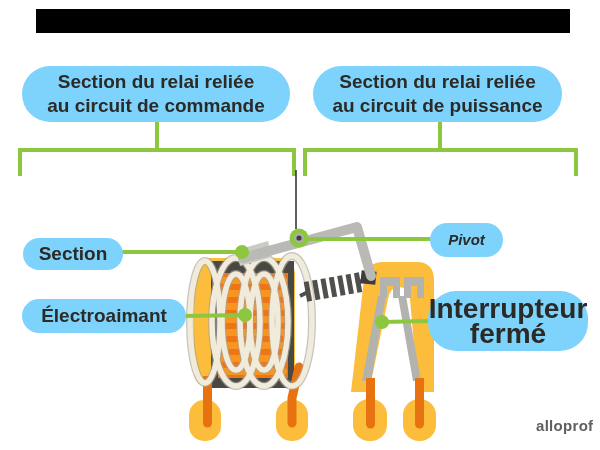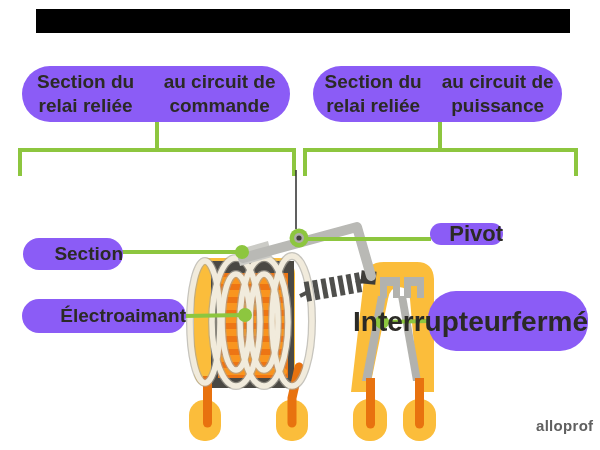--- a/index.html
+++ b/index.html
@@ -3,27 +3,27 @@
 <meta charset="utf-8">
 <style>
   html,body{margin:0;padding:0;}
   body{width:600px;height:450px;background:#ffffff;overflow:hidden;
        font-family:"Liberation Sans",sans-serif;}
   #stage{position:relative;width:600px;height:450px;}
   .abs{position:absolute;}
   #title-text{left:0;top:21px;width:600px;text-align:center;
       font-size:29px;font-weight:bold;color:#0e0e0e;letter-spacing:0px;white-space:nowrap;}
   #title-bar{left:36px;top:9px;width:534px;height:24px;background:#000;}
-  .bubble{position:absolute;background:#8b5cf6;color:#2B2A26;font-weight:bold;
-      display:flex;flex-direction:row;align-items:center;justify-content:flex-end;
+  .bubble{position:absolute;background:#7dd3fc;color:#2B2A26;font-weight:bold;
+      display:flex;flex-direction:column;align-items:center;justify-content:center;
       text-align:center;line-height:24px;}
   #b-commande{left:22px;top:66px;width:268px;height:56px;border-radius:28px;font-size:19px;}
   #b-puissance{left:313px;top:66px;width:249px;height:56px;border-radius:28px;font-size:19px;}
   #b-aimant{left:23px;top:238px;width:100px;height:32px;border-radius:16px;font-size:19px;}
-  #b-pivot{left:430px;top:223px;width:73px;height:22px;border-radius:17px;font-size:22px;}
+  #b-pivot{left:430px;top:223px;width:73px;height:34px;border-radius:17px;font-size:15px;font-style:italic;}
   #b-electroaimant{left:22px;top:299px;width:164px;height:34px;border-radius:17px;font-size:19px;}
   #b-interrupteur{left:428px;top:291px;width:160px;height:60px;border-radius:28px;font-size:28px;line-height:25px;}
   #watermark{left:528px;top:417px;width:70px;font-size:15px;font-weight:bold;
       color:#606060;letter-spacing:0.3px;margin-left:8px;}
   svg{position:absolute;left:0;top:0;}
 </style>
 </head>
 <body>
 
 <div id="stage">

